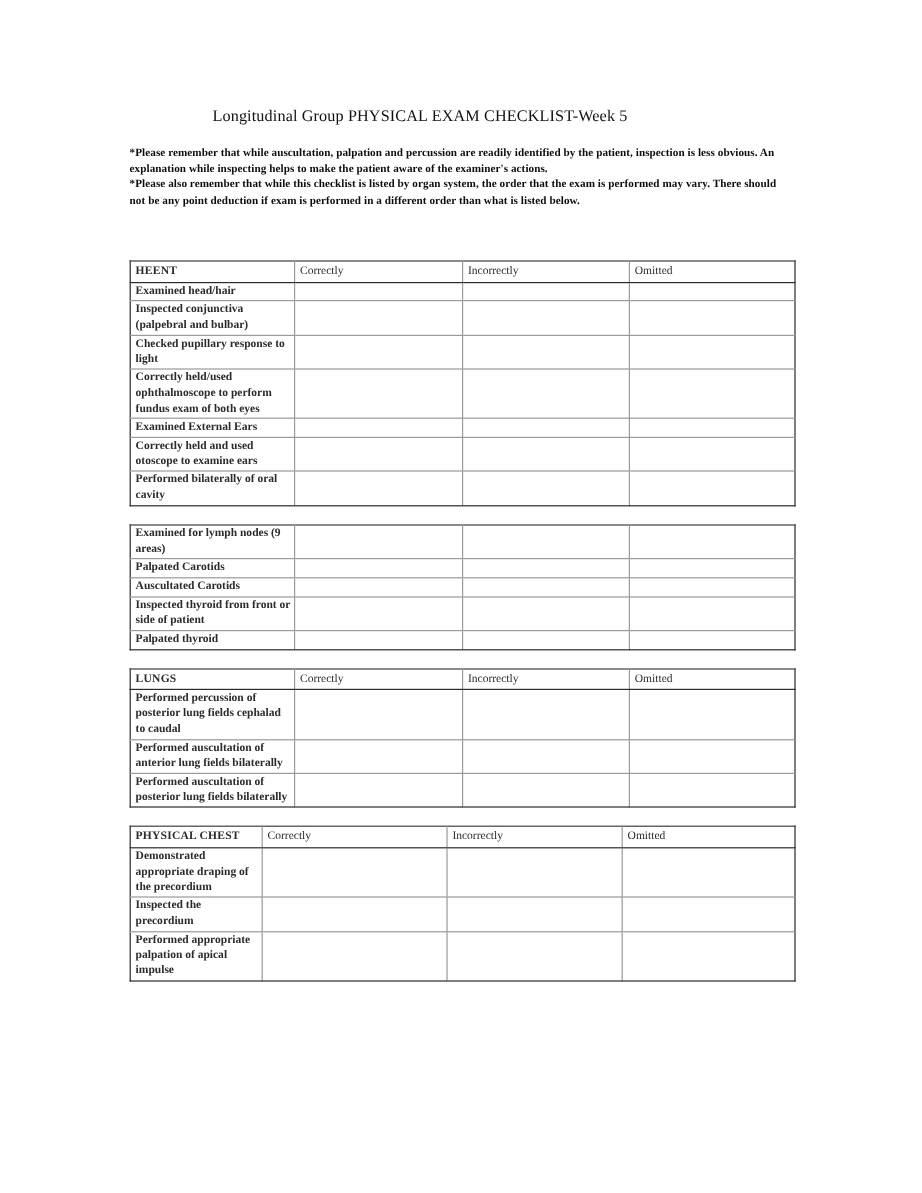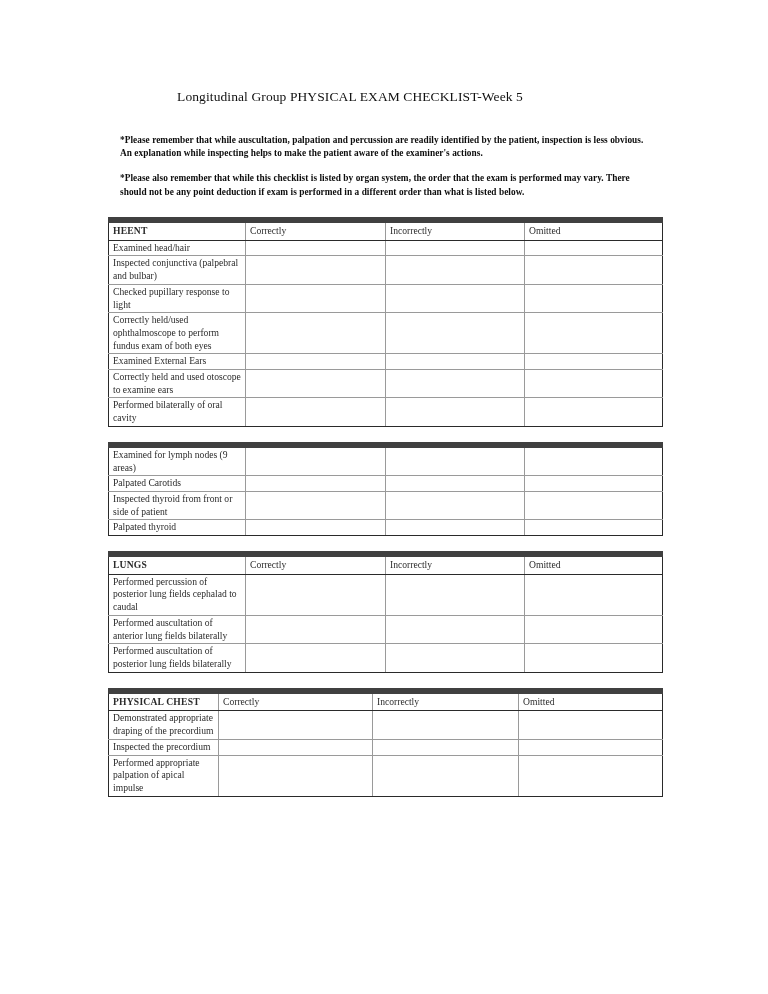--- a/index.html
+++ b/index.html
@@ -42,21 +42,21 @@
     width: 554px;
     top: 122px;
     font-family: "Liberation Serif", "DejaVu Serif", serif;
     font-size: 9.3px;
     font-weight: bold;
     line-height: 13.2px;
     color: #0d0d0d;
     letter-spacing: 0.05px;
   }
   .intro p {
-    margin: 12px;
+    margin: 0;
   }
 
   .tables {
     position: absolute;
     left: 108px;
     top: 217px;
     width: 554px;
   }
 
   table.checklist {
@@ -71,21 +71,21 @@
     vertical-align: top;
     padding: 1px 3px 1px 4px;
     font-family: "Liberation Serif", "DejaVu Serif", serif;
     font-size: 9.6px;
     line-height: 12.7px;
     color: #2b2b2b;
   }
 
   
   table.checklist { outline: none; }
-  table.checklist tr:first-child td { border-top: 6px solid #404040; }
+  table.checklist tr:first-child td { border-top: 1px solid #404040; }
   table.checklist tr:last-child td { border-bottom: 1px solid #2a2a2a; }
   table.checklist td:first-child { border-left: 1px solid #2a2a2a; }
   table.checklist td:last-child { border-right: 1px solid #2a2a2a; }
 
   tr.head-row td {
     padding-top: 2px;
     padding-bottom: 2px;
     border-bottom: 1px solid #2a2a2a;
   }
   td.system-name {
@@ -99,20 +99,21 @@
   td.col-head {
     font-size: 14px;
     font-weight: 400;
     line-height: 17px;
     color: #111111;
     padding-left: 6px;
   }
   td.item-label {
     padding-left: 5px;
     padding-top: 1px;
+    font-weight: bold;
   }
   td.mark-cell {
     
   }
 </style>
 </head>
 <body>
 
 <div class="page">
 
@@ -196,20 +197,26 @@
             <td class="mark-cell">&nbsp;</td>
             <td class="mark-cell">&nbsp;</td>
           </tr>
           <tr>
             <td class="item-label">Palpated Carotids</td>
             <td class="mark-cell">&nbsp;</td>
             <td class="mark-cell">&nbsp;</td>
             <td class="mark-cell">&nbsp;</td>
           </tr>
           <tr>
+            <td class="item-label">Auscultated Carotids</td>
+            <td class="mark-cell">&nbsp;</td>
+            <td class="mark-cell">&nbsp;</td>
+            <td class="mark-cell">&nbsp;</td>
+          </tr>
+          <tr>
             <td class="item-label">Inspected thyroid from front or side of  patient</td>
             <td class="mark-cell">&nbsp;</td>
             <td class="mark-cell">&nbsp;</td>
             <td class="mark-cell">&nbsp;</td>
           </tr>
           <tr>
             <td class="item-label">Palpated thyroid</td>
             <td class="mark-cell">&nbsp;</td>
             <td class="mark-cell">&nbsp;</td>
             <td class="mark-cell">&nbsp;</td>

